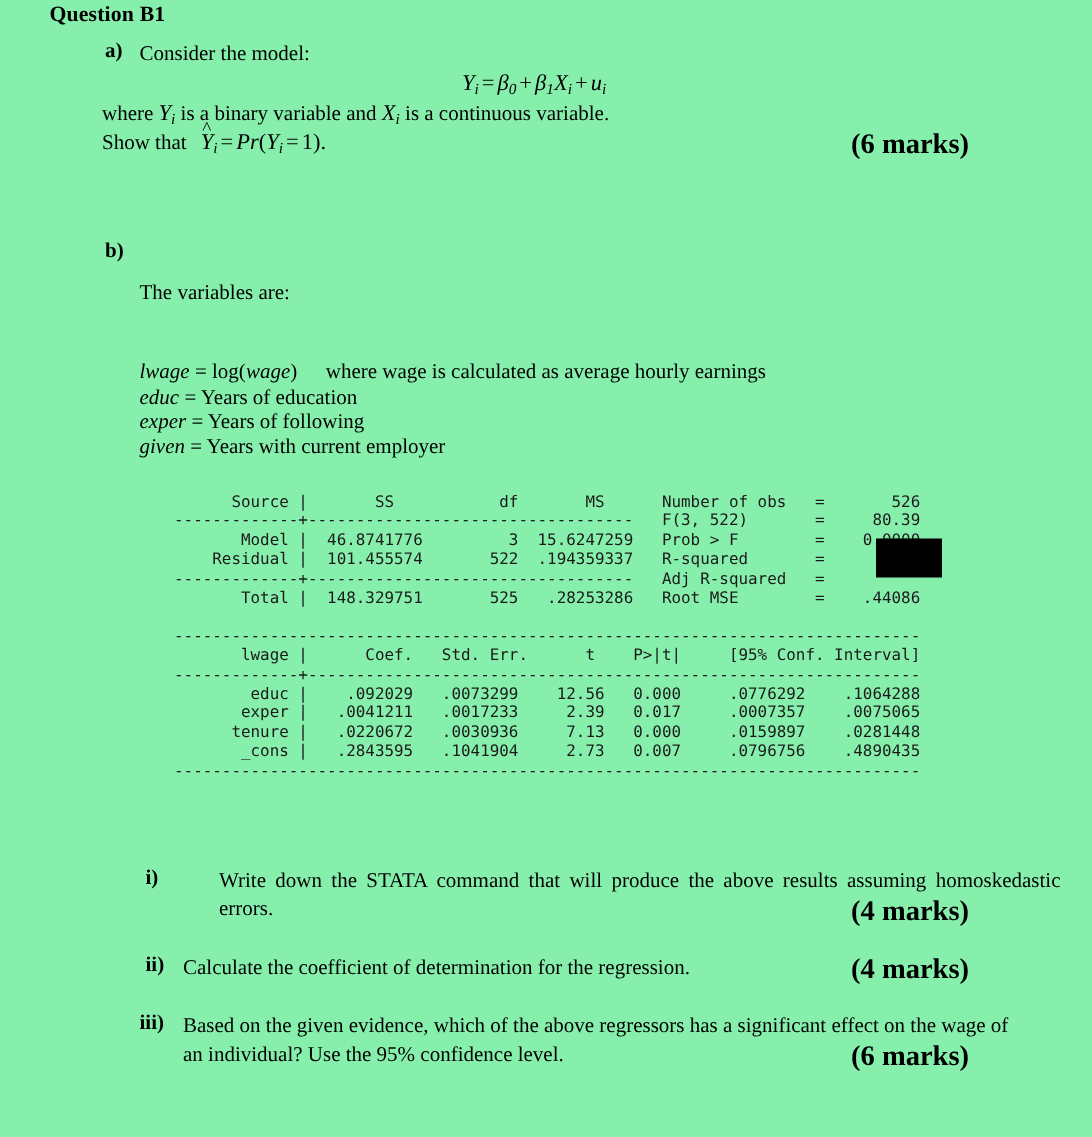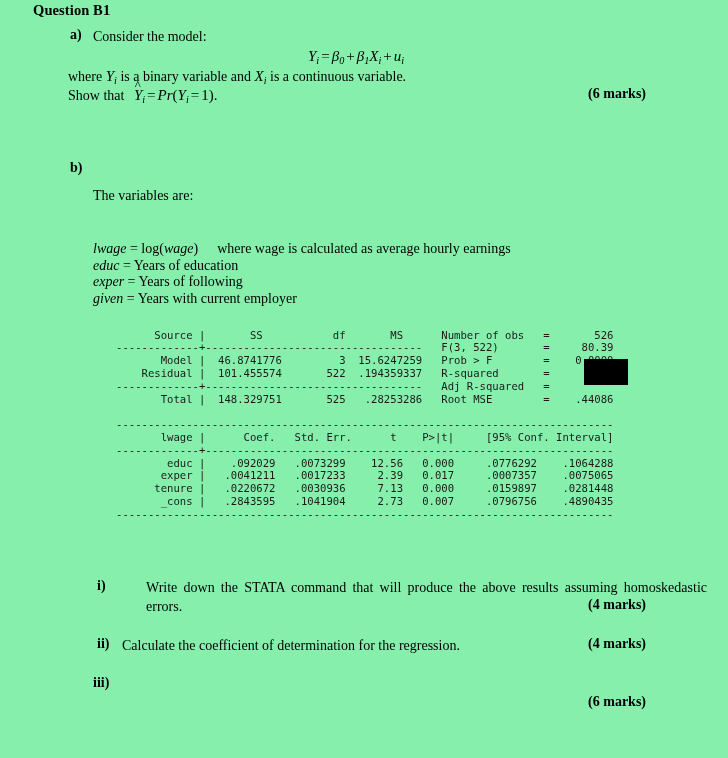--- a/index.html
+++ b/index.html
@@ -44,21 +44,21 @@
   }
   .body-text.justify {
     text-align: justify;
     text-align-last: left;
     margin-left: 24px;
   }
 
   .marks {
     position: absolute;
     font-weight: bold;
-    font-size: 14px;
+    font-size: 19px;
     text-align: center;
   }
 
   
   .formula {
     position: absolute;
     font-family: "Liberation Serif", serif;
     font-size: 15px;
     font-style: italic;
     white-space: nowrap;
@@ -199,15 +199,16 @@
 
   <div class="rn-marker" style="left:97px; top:578px;">i)</div>
   <div class="body-text justify" style="left:122px; top:578px; width:561px;">Write down the STATA command that will produce the above results assuming homoskedastic errors.</div>
   <div class="marks" style="right:82px; top:597px;">(4 marks)</div>
 
   <div class="rn-marker" style="left:97px; top:636px;">ii)</div>
   <div class="body-text" style="left:122px; top:636px;">Calculate the coefficient of determination for the regression.</div>
   <div class="marks" style="right:82px; top:636px;">(4 marks)</div>
 
   <div class="rn-marker" style="left:93px; top:675px;">iii)</div>
+  <div class="body-text" style="left:122px; top:675px; width:561px;">Based on the given evidence, which of the above regressors has a significant effect on the wage of an individual? Use the 95% confidence level.</div>
   <div class="marks" style="right:82px; top:694px;">(6 marks)</div>
 
 </div>
 
 </body></html>

